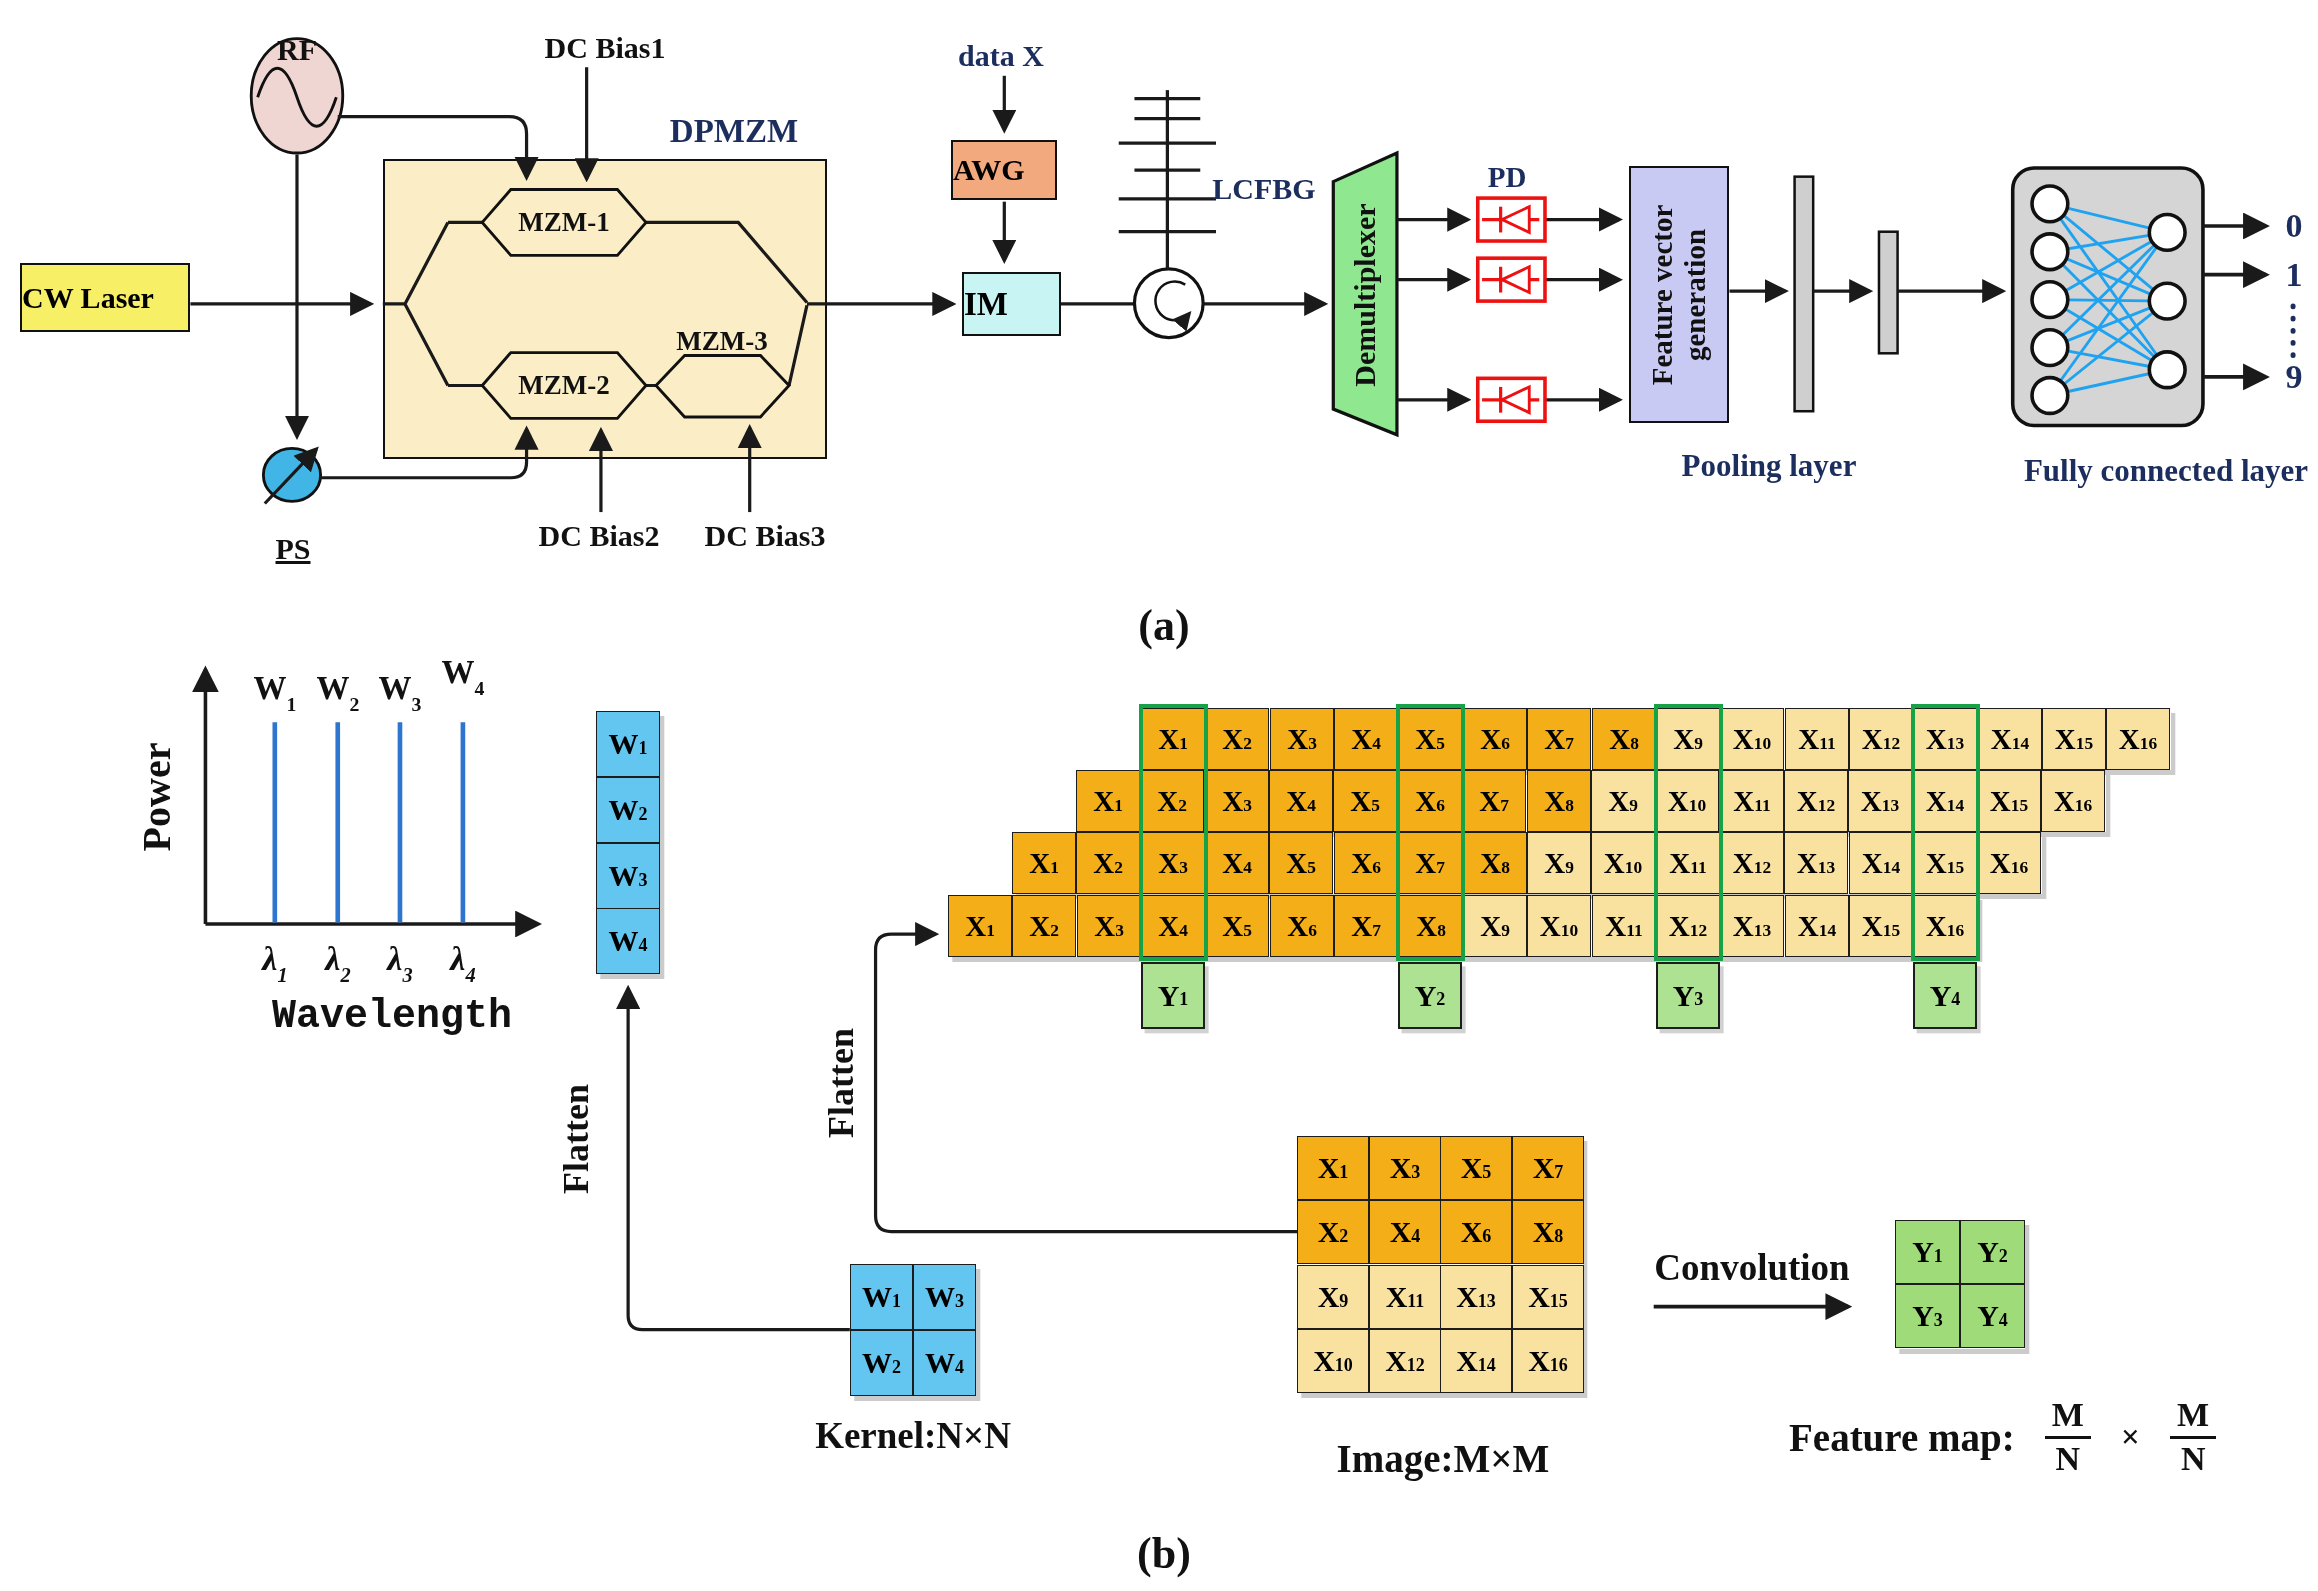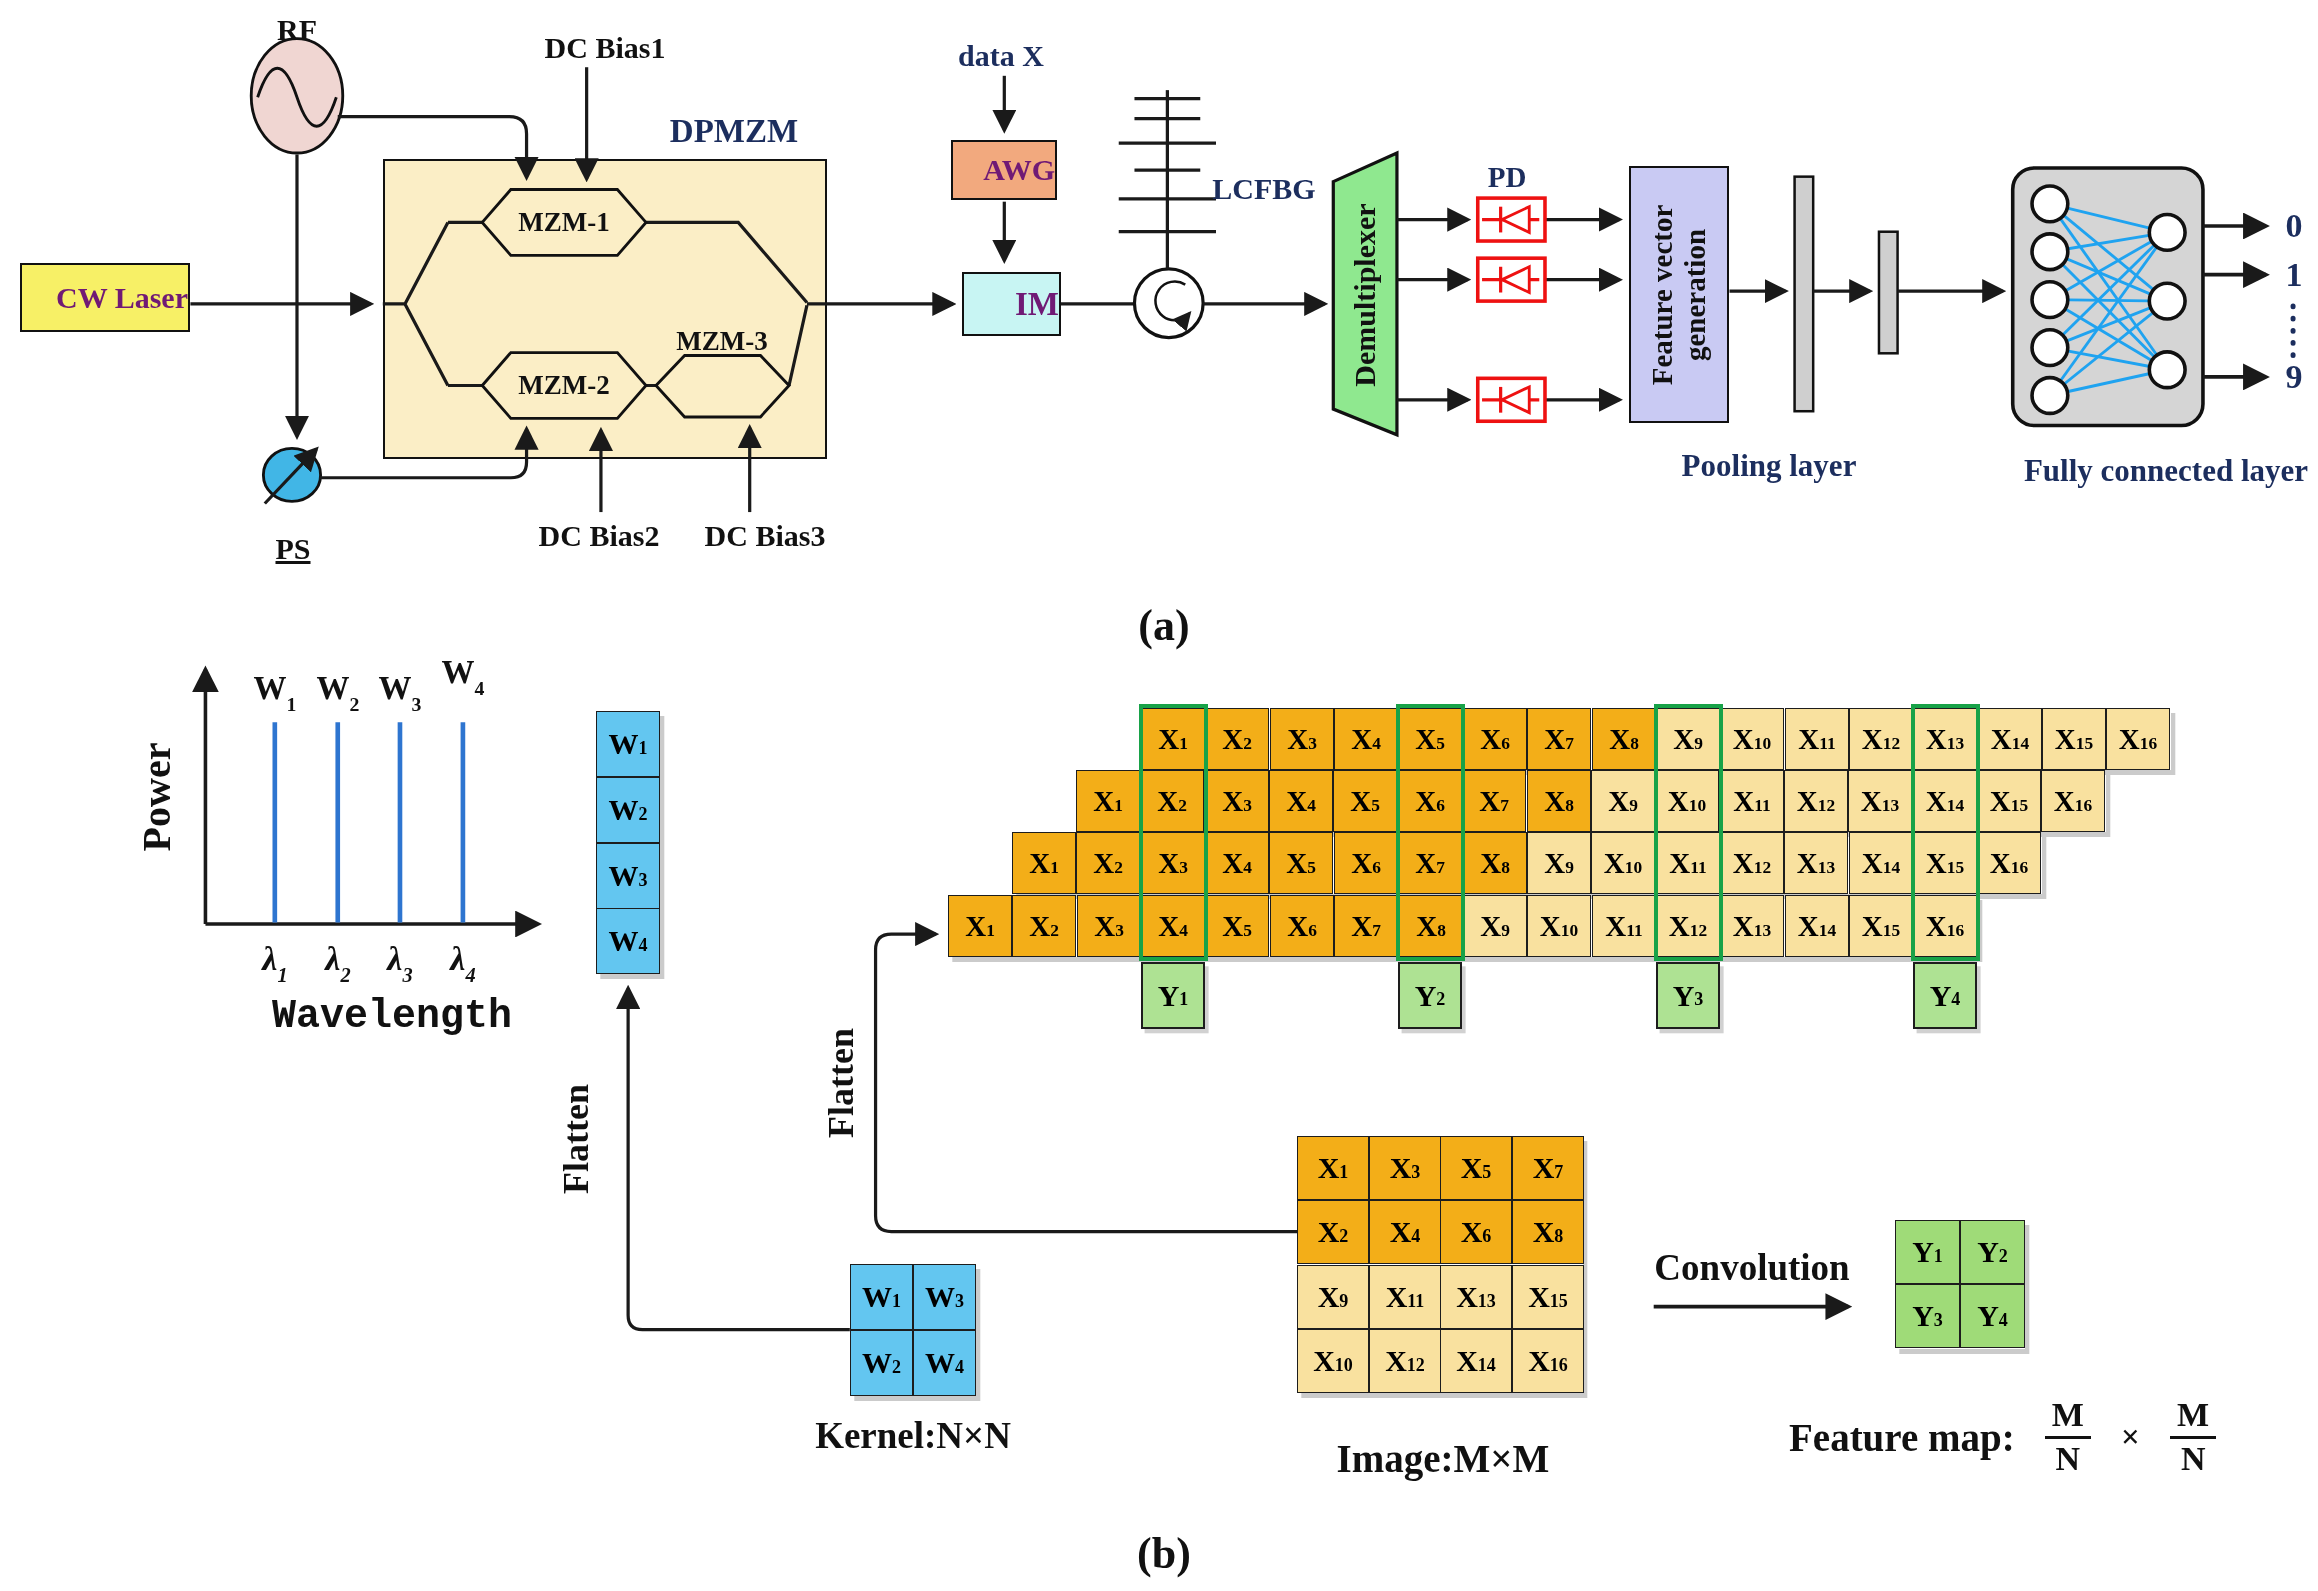--- a/index.html
+++ b/index.html
@@ -1,21 +1,21 @@
 <!DOCTYPE html>
 <html style="--cw_laser_fill: #f7f066; --rf_fill: #f0d6d2; --ps_fill: #41b6e6; --dpmzm_fill: #fbeec6; --awg_fill: #f2a97e; --im_fill: #c8f5f3; --demux_fill: #8fe88f; --pd_red: #ee1111; --fvg_fill: #c9caf3; --pool_fill: #cfcfcf; --fc_fill: #d5d5d5; --fc_link_blue: #1fa3f0; --impulse_blue: #2e75d0; --cell_dark_orange: #f3ae18; --cell_light_orange: #f9e19f; --cell_blue: #63c6f0; --cell_green: #aee293; --fmap_green: #9fdb78; --window_green: #18a248; --caption_navy: #1c2e5e;font-size:11.4px"><head>
 <meta charset="utf-8">
 <style>
   html,body{margin:0;padding:0;background:#fff;}
   .stage{position:relative;width:2319px;height:1592px;background:#ffffff;
          font-family:"Liberation Serif",serif;overflow:hidden;}
   svg.layer{position:absolute;left:0;top:0;z-index:2;}
   .bgbox{position:absolute;z-index:1;box-sizing:border-box;border:2.9px solid #111;}
   .box{position:absolute;z-index:3;box-sizing:border-box;border:2.5px solid #111;
-       display:flex;align-items:center;justify-content:flex-end;font-weight:bold;color:#701a75;}
+       display:flex;align-items:center;justify-content:flex-start;font-weight:bold;color:#000000;}
   .lbl{position:absolute;z-index:6;transform:translate(-50%,-50%);font-weight:bold;
        color:#111;white-space:nowrap;text-align:center;}
   .vert{transform:translate(-50%,-50%) rotate(-90deg);}
   .navy{color:var(--caption_navy);}
   .rowstrip{position:absolute;z-index:3;box-shadow:4.3px 5px 0 rgba(140,140,140,0.45);}
   .gridblk{position:absolute;z-index:3;box-shadow:4.3px 5px 0 rgba(140,140,140,0.45);}
   .cell{position:absolute;box-sizing:border-box;border:1.8px solid #1d1d1d;
         display:flex;align-items:center;justify-content:center;font-weight:bold;
         color:#000;font-size:29px;}
   .window{position:absolute;z-index:5;box-sizing:border-box;
@@ -178,21 +178,21 @@
     <span>CW Laser</span>
   </div>
   <div class="box" style="left:951px;top:140px;width:106px;height:60px;background:var(--awg_fill);font-size:30px;">
     <span>AWG</span>
   </div>
   <div class="box" style="left:962px;top:272px;width:99px;height:64px;background:var(--im_fill);font-size:33px;">
     <span>IM</span>
   </div>
   <div class="box" style="left:1629px;top:166px;width:100px;height:257px;background:var(--fvg_fill);"></div>
 
-  <div class="lbl" style="left:297px;top:30px;font-size:30px;">RF</div>
+  <div class="lbl" style="left:297px;top:50px;font-size:30px;">RF</div>
   <div class="lbl navy" style="left:734px;top:131px;font-size:33px;">DPMZM</div>
   <div class="lbl" style="left:605px;top:48px;font-size:30px;">DC Bias1</div>
   <div class="lbl" style="left:599px;top:536px;font-size:30px;">DC Bias2</div>
   <div class="lbl" style="left:765px;top:536px;font-size:30px;">DC Bias3</div>
   <div class="lbl" style="left:293px;top:549px;font-size:30px;text-decoration:underline;">PS</div>
   <div class="lbl" style="left:564px;top:222px;font-size:27px;">MZM-1</div>
   <div class="lbl" style="left:564px;top:385px;font-size:27px;">MZM-2</div>
   <div class="lbl" style="left:722px;top:341px;font-size:27px;">MZM-3</div>
   <div class="lbl navy" style="left:1001px;top:56px;font-size:30px;">data X</div>
   <div class="lbl navy" style="left:1264px;top:189px;font-size:30px;">LCFBG</div>

